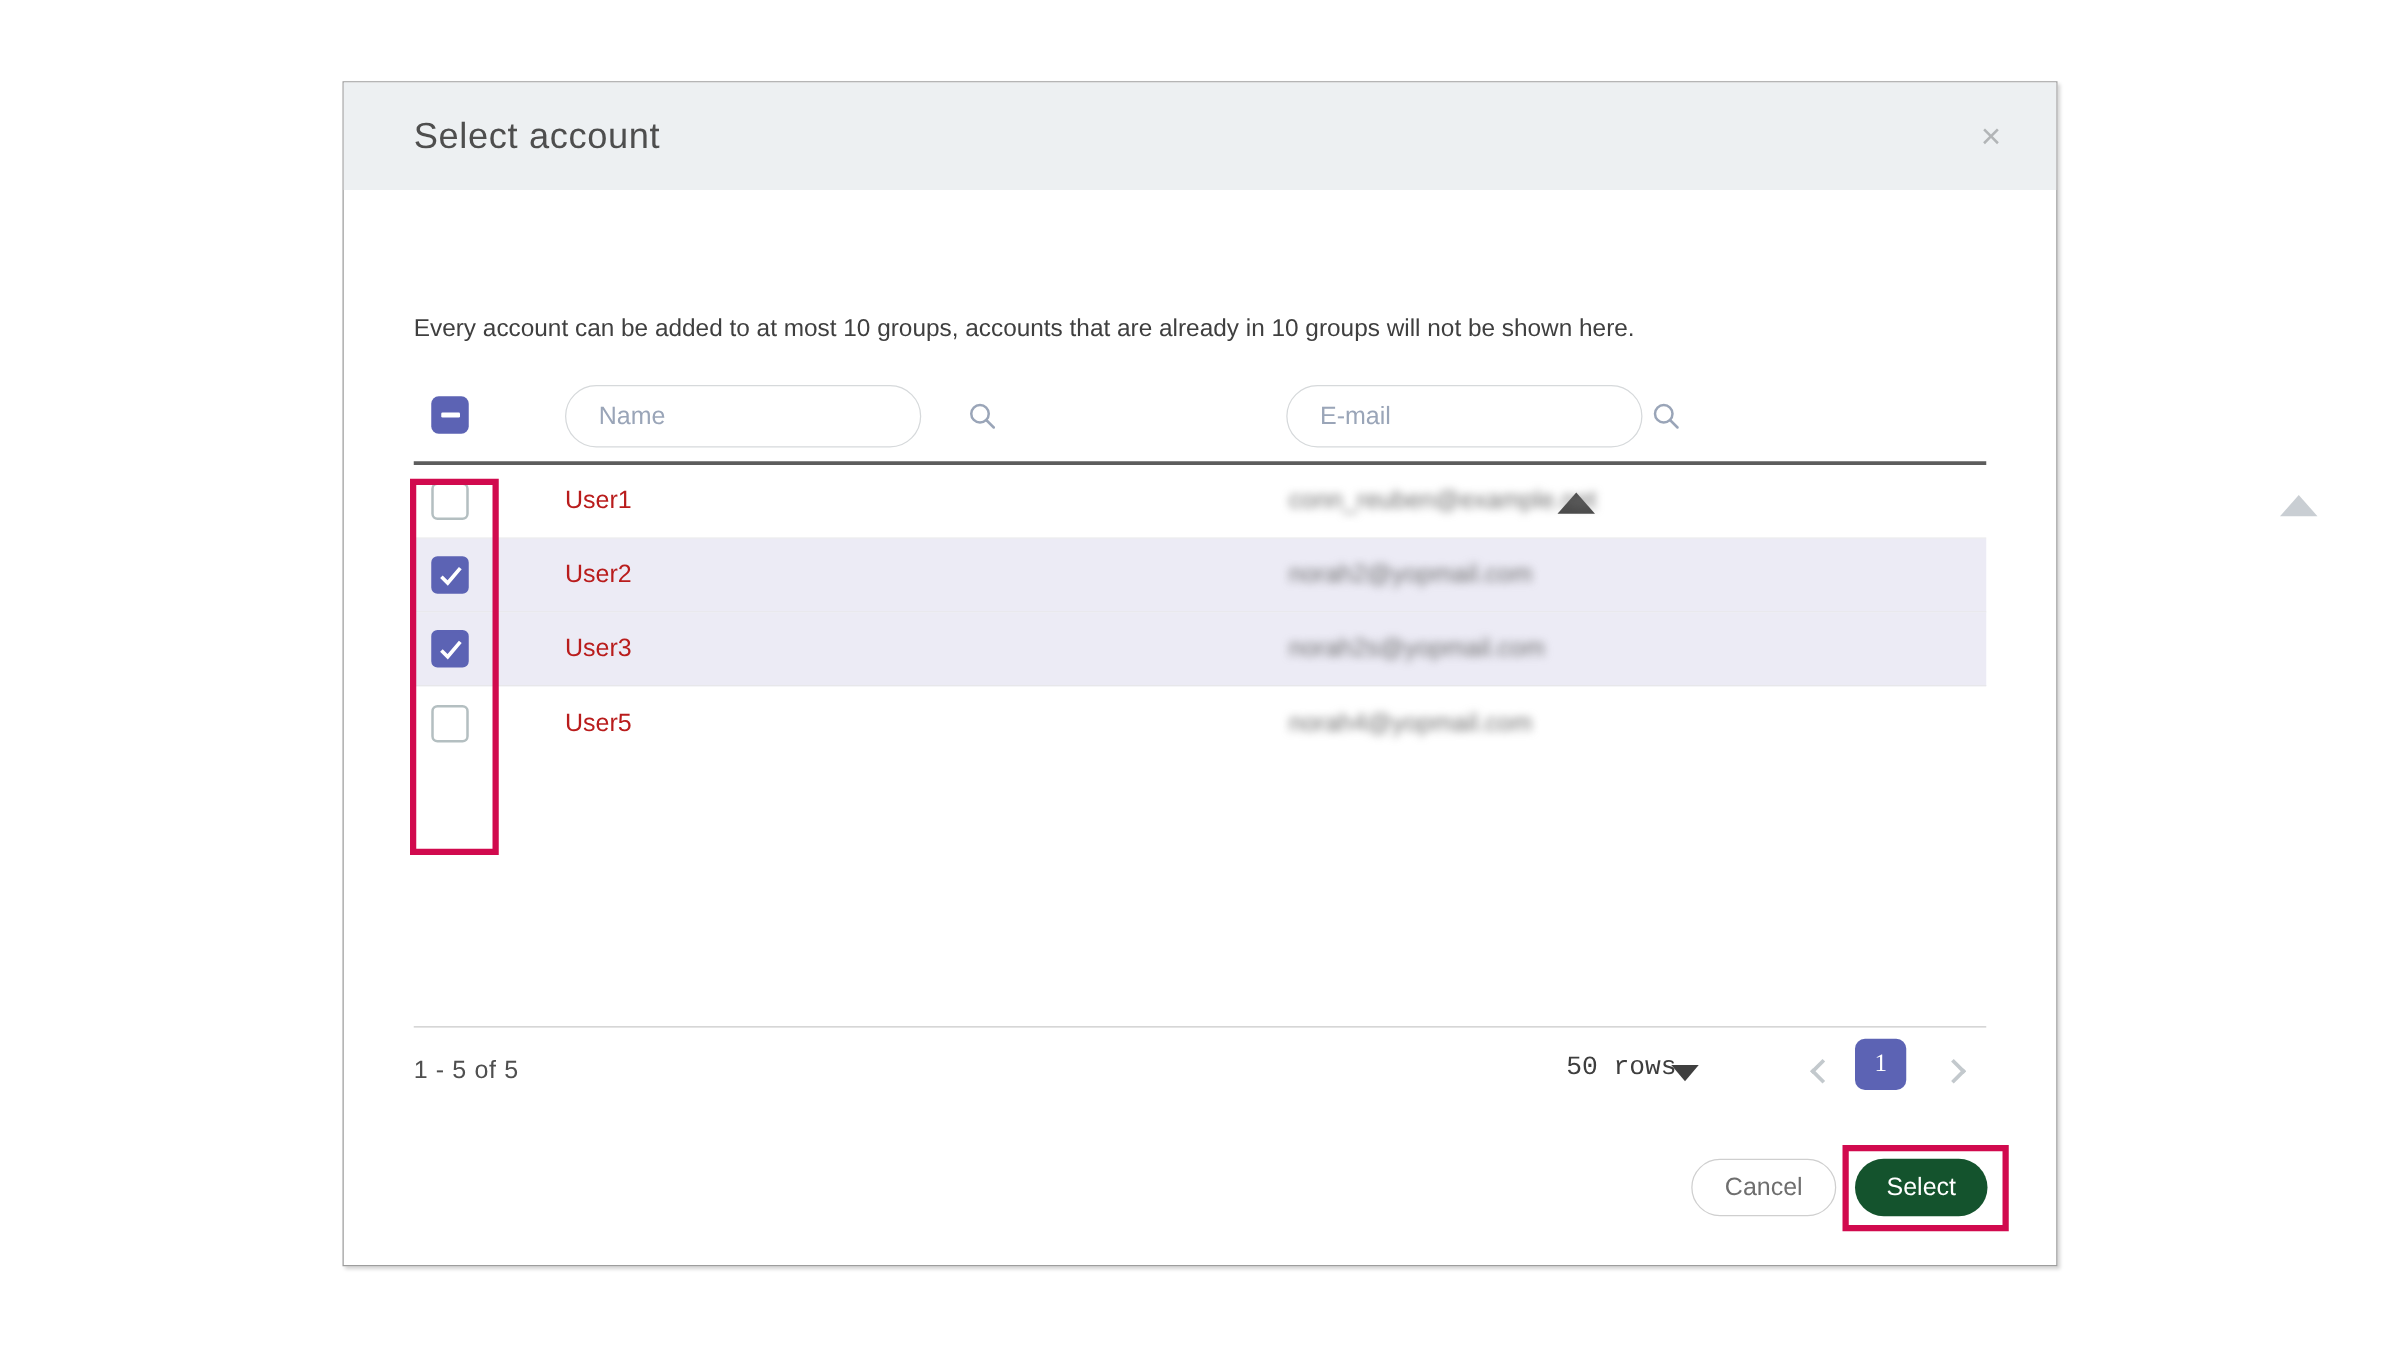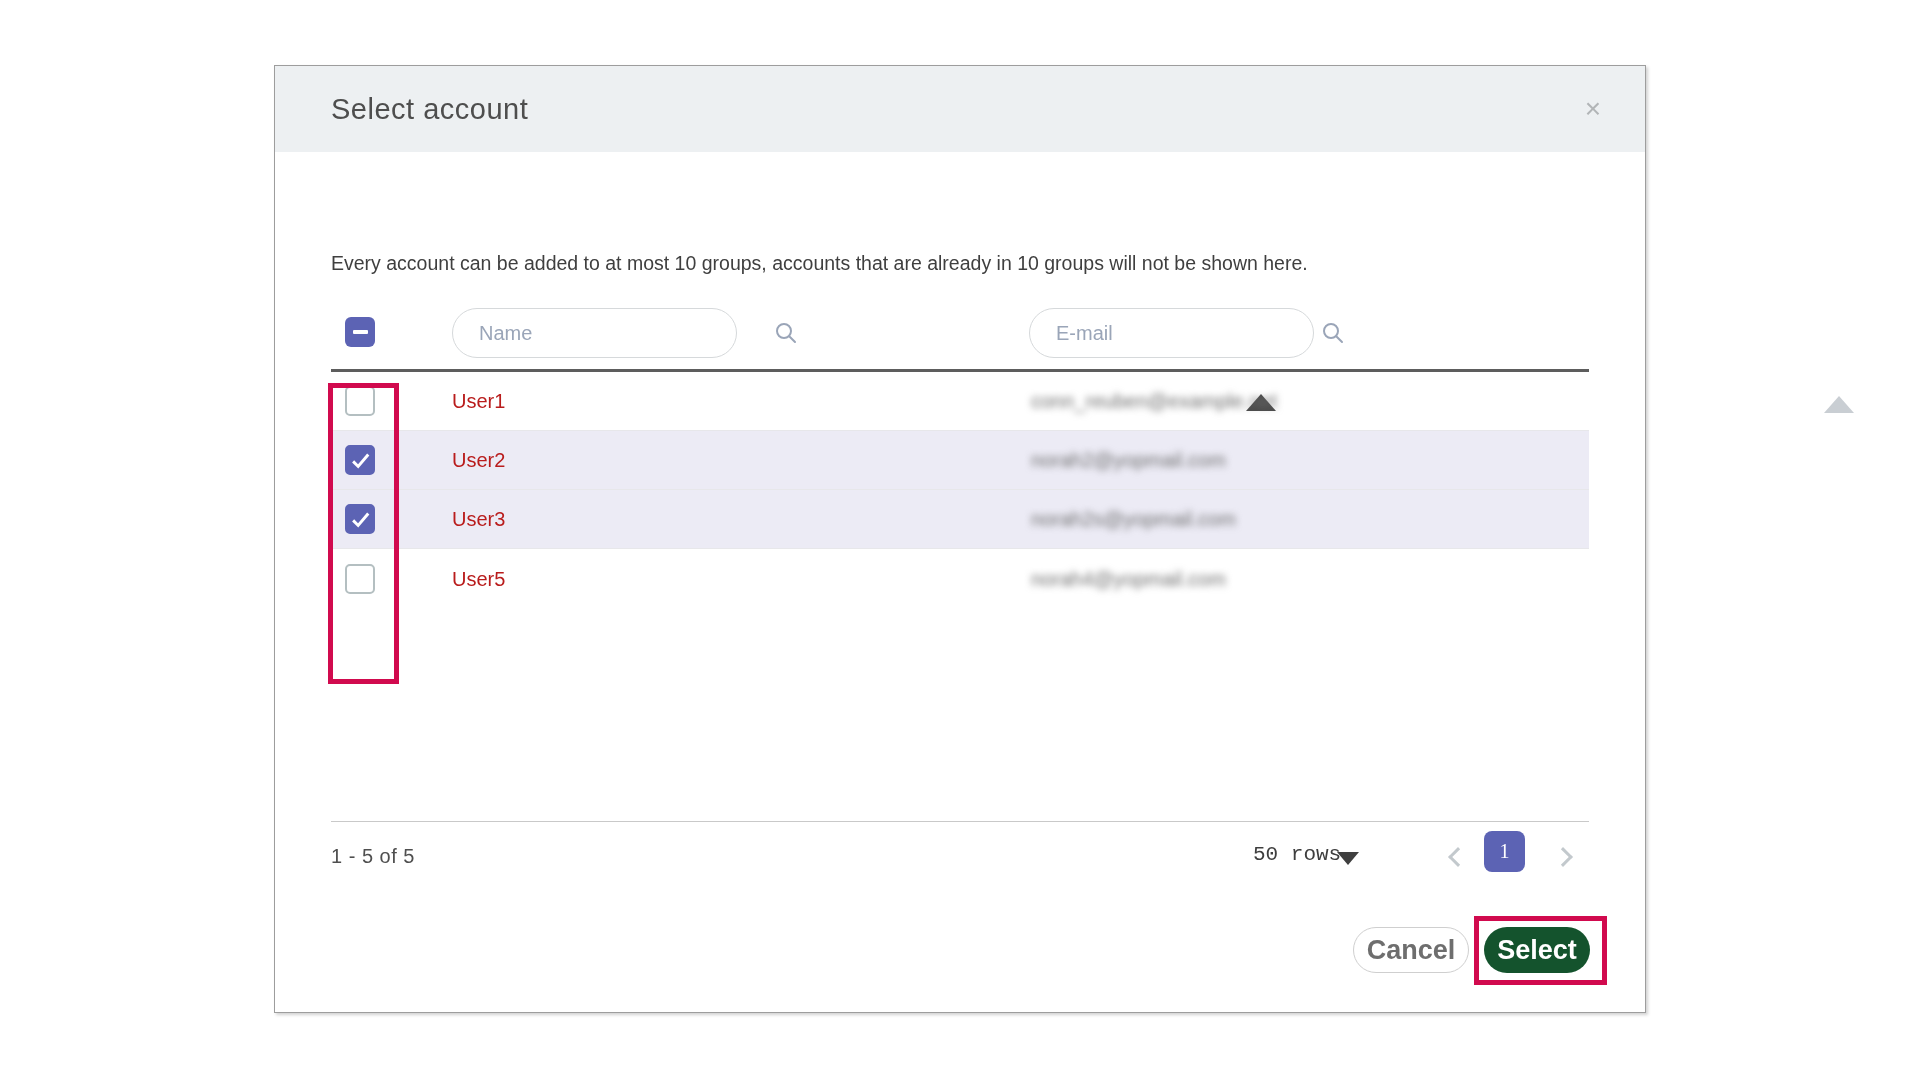--- a/index.html
+++ b/index.html
@@ -77,22 +77,22 @@
   .chev { position:absolute; width:14px; height:14px; top:784px;
           border-left:3px solid #c3c9cd; border-bottom:3px solid #c3c9cd; cursor:pointer; }
   .chev-prev { left:1176px; transform:rotate(45deg); }
   .chev-next { left:1281px; transform:rotate(225deg); }
   .page-btn { position:absolute; left:1209px; top:765px; width:41px; height:41px;
               background:#5c63b4; border-radius:8px; color:#fff; font-size:20px;
               font-family:"Liberation Serif", serif; display:flex; align-items:center;
               justify-content:center; cursor:pointer; }
 
   
-  .btn { position:absolute; top:861px; height:46px; border-radius:23px; font-size:27px;
-         display:flex; align-items:center; justify-content:center; cursor:pointer;font-weight:bold; }
+  .btn { position:absolute; top:861px; height:46px; border-radius:23px; font-size:20px;
+         display:flex; align-items:center; justify-content:center; cursor:pointer; }
   .btn-cancel { left:1078px; width:116px; background:#fff; border:1px solid #cfcfcf;
                 color:#6e6e6e; }
   .btn-select { left:1209px; width:106px; background:#14532d; border:none; color:#fff; }
 </style>
 </head>
 <body>
 
 <div class="modal">
 
   <div class="modal-header">

